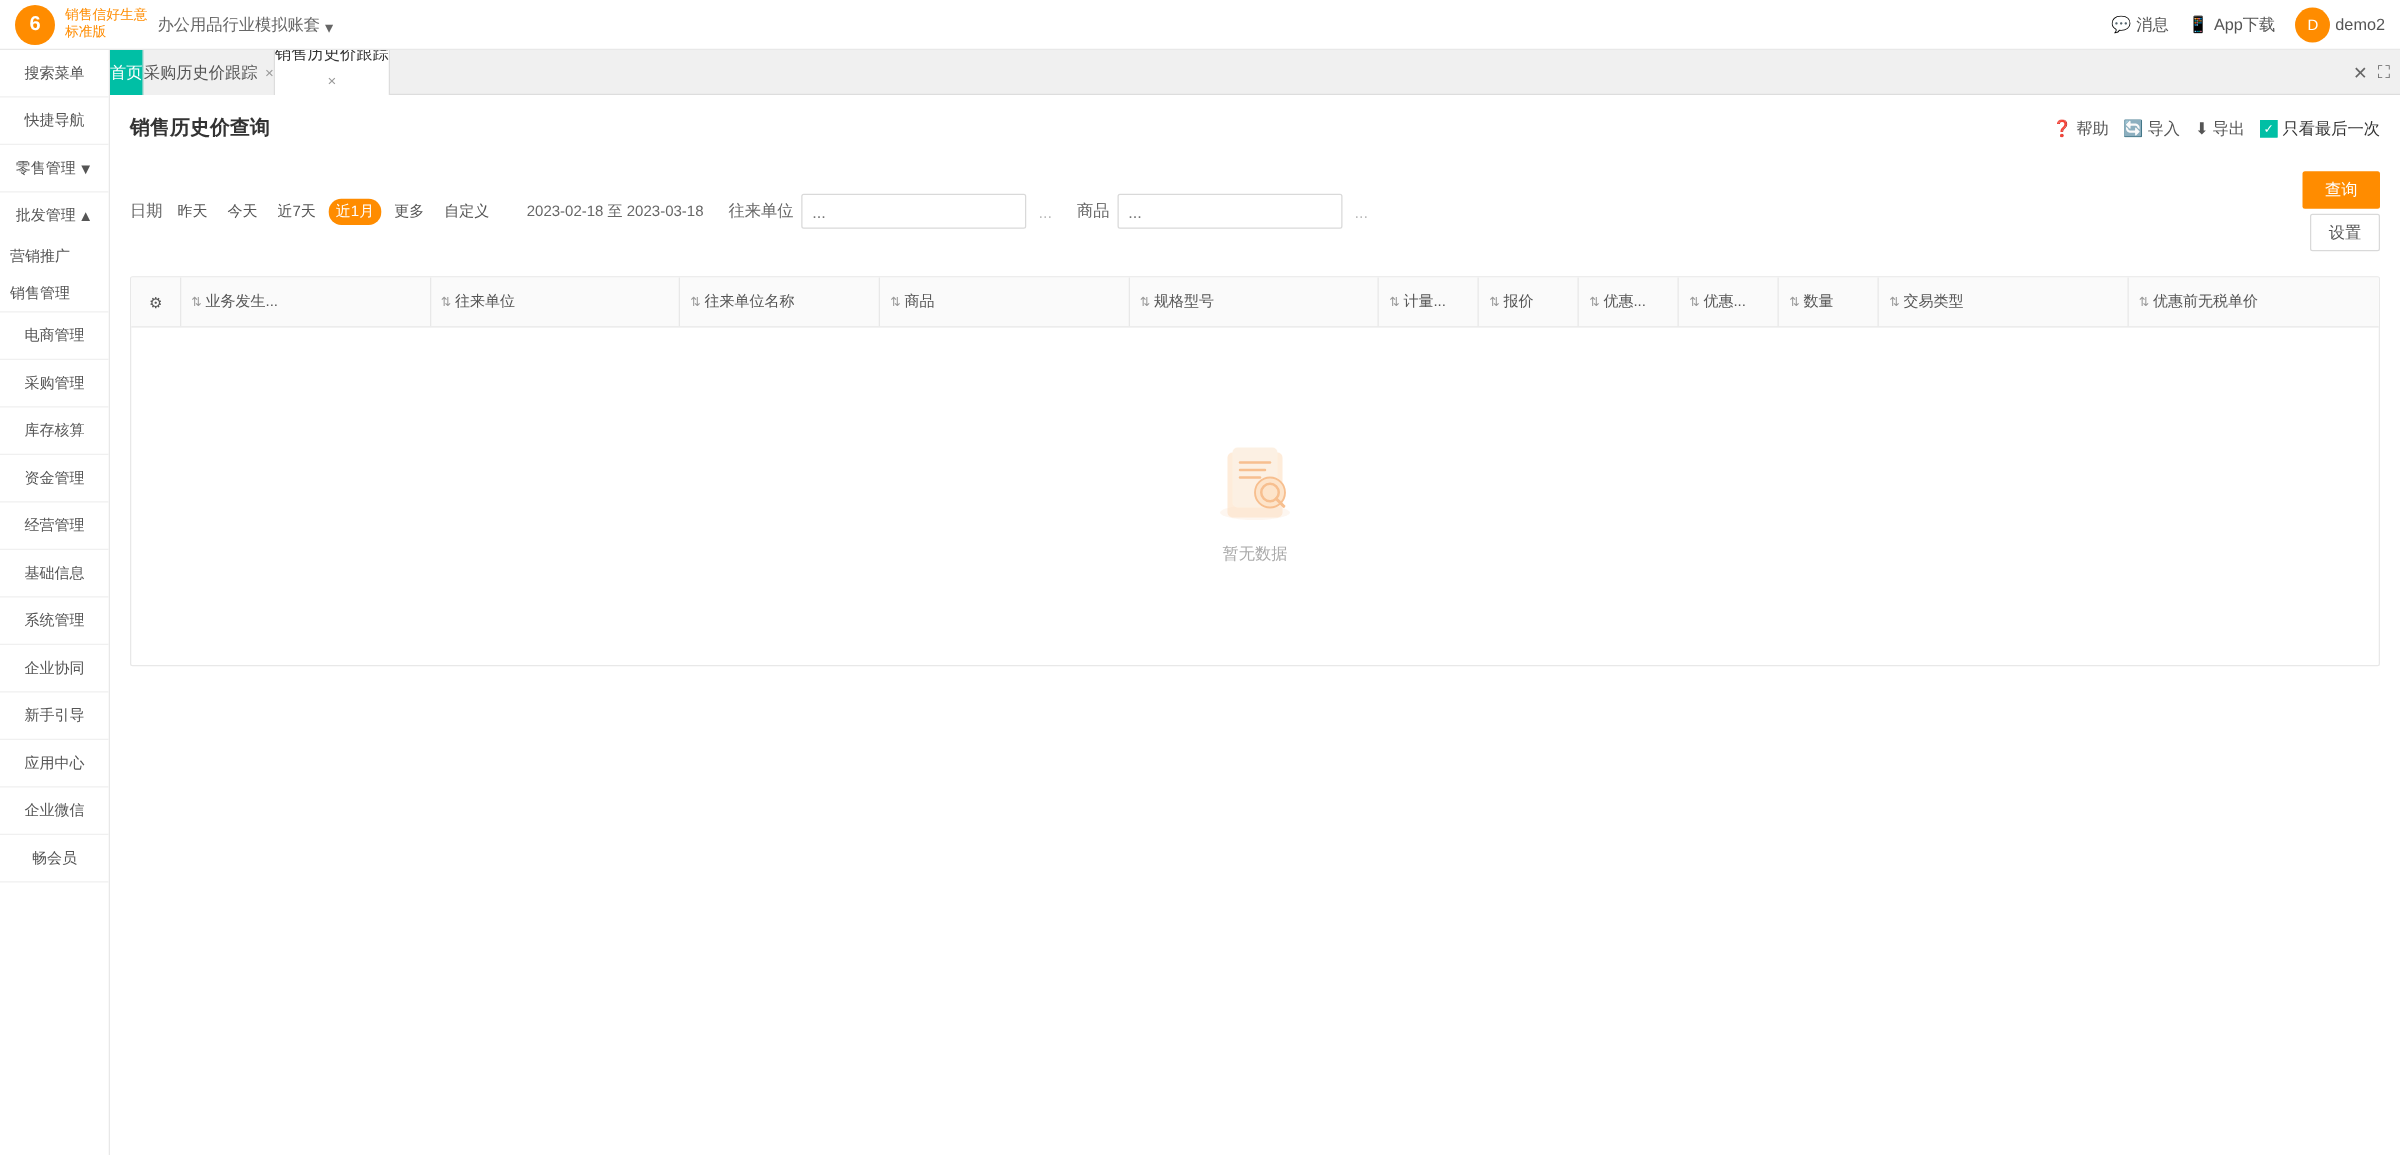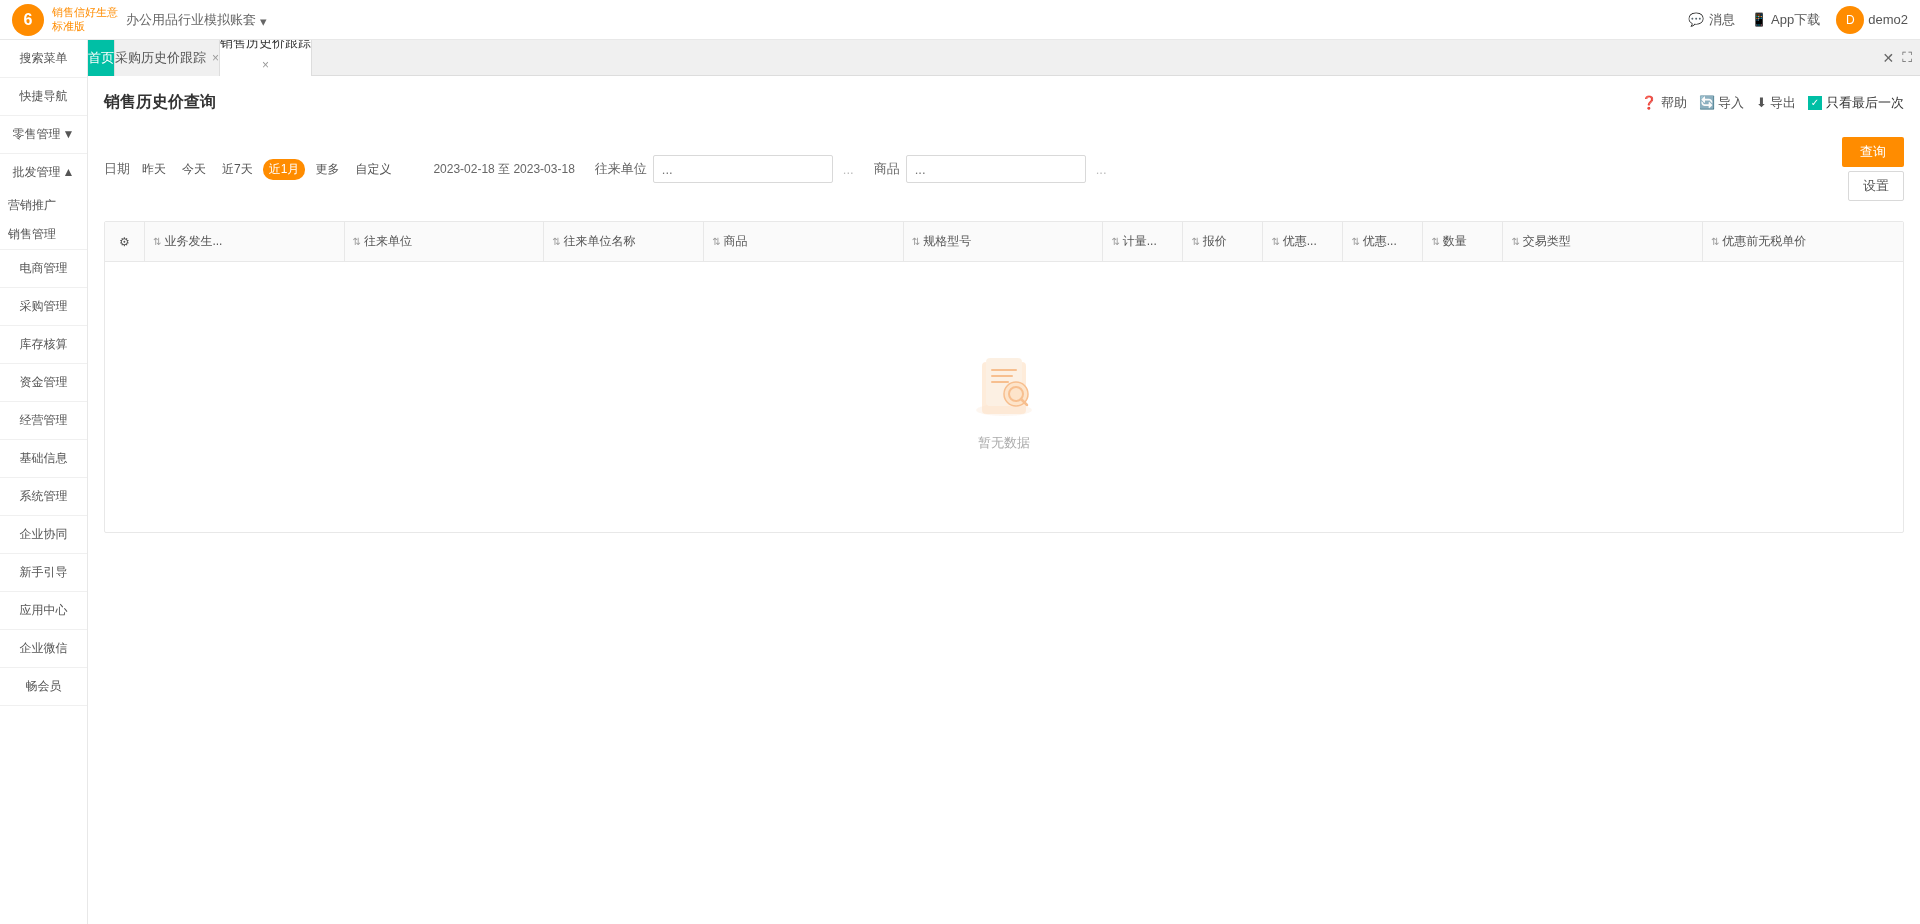--- a/index.html
+++ b/index.html
@@ -53,21 +53,21 @@
       border-bottom: 1px solid #f0f0f0;
     }
     .sidebar-sub { padding: 6px 8px; font-size: 12px; color: #555; cursor: pointer; text-align: left; }
     .sidebar-group { border-bottom: 1px solid #f0f0f0; }
     .sidebar-group-header {
       padding: 10px 4px;
       text-align: center;
       cursor: pointer;
       font-size: 12px;
       color: #555;
-      display: flex; align-items: center; justify-content: center; gap: 2px; font-family: Liberation Serif, serif;
+      display: flex; align-items: center; justify-content: center; gap: 2px;
     }
 
     
     .content-area { flex: 1; display: flex; flex-direction: column; overflow: hidden; }
 
     
     .tab-bar {
       height: 36px;
       background: #f0f0f0;
       display: flex;
@@ -118,21 +118,21 @@
       display: flex;
       align-items: center;
       gap: 20px;
       flex-wrap: wrap;
     }
     .filter-group { display: flex; align-items: center; gap: 6px; }
     .filter-label { color: #666; font-size: 13px; white-space: nowrap; }
     .date-options { display: flex; gap: 4px; align-items: center; }
     .date-option { padding: 2px 6px; font-size: 12px; color: #555; cursor: pointer; border-radius: 2px; }
     .date-option.active { background: #ff8c00; color: #fff; border-radius: 10px; }
-    .date-range { font-size: 12px; color: #666; margin-left: 16px; }
+    .date-range { font-size: 12px; color: #666; margin-left: 4px; }
     .filter-input-field {
       width: 180px; height: 28px;
       border: 1px solid #d9d9d9;
       border-radius: 2px;
       padding: 0 8px;
       font-size: 13px;
       color: #333;
     }
     .filter-input-dots { color: #bbb; font-size: 13px; margin-left: 4px; cursor: pointer; }
     .query-btn {

